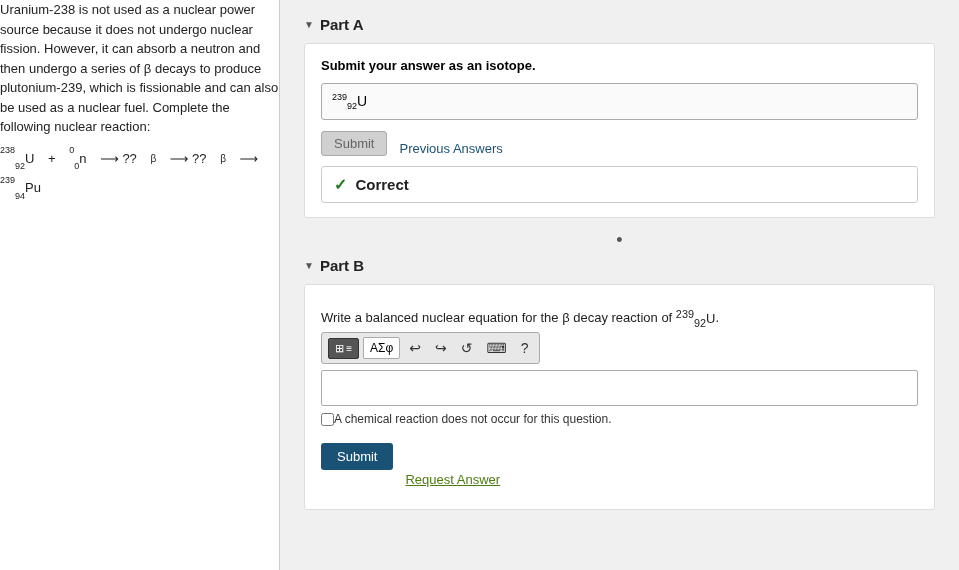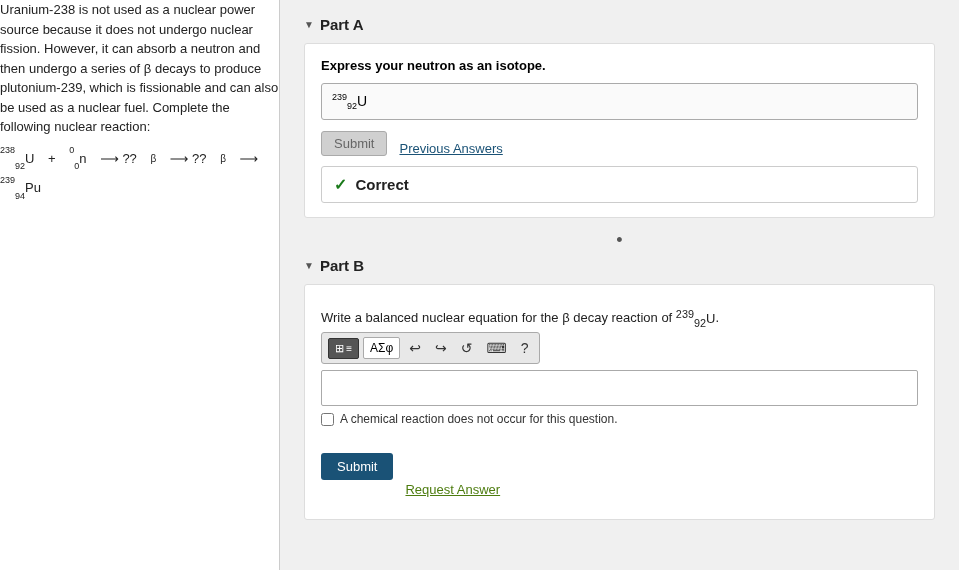--- a/index.html
+++ b/index.html
@@ -110,21 +110,20 @@
       border-radius: 3px;
       padding: 4px 12px;
       font-size: 13px;
       cursor: pointer;
       color: #666;
     }
 
     .link-prev {
       color: #1a5276;
       font-size: 13px;
-      text-decoration: underline;
       cursor: pointer;
       margin-top: 11px;
     }
 
     .correct-banner {
       display: flex;
       align-items: center;
       gap: 8px;
       border: 1px solid #ccc;
       border-radius: 3px;
@@ -200,24 +199,22 @@
       padding: 6px 8px;
       font-size: 14px;
       outline: none;
       background: #fff;
       margin-bottom: 6px;
     }
 
     .checkbox-row {
       display: flex;
       align-items: center;
-      gap: 6px;
       font-size: 12px;
       color: #333;
-      margin-bottom: 10px;
     }
 
     .bottom-row {
       display: flex;
       align-items: center;
       gap: 12px;
     }
     .btn-submit-blue {
       background: #1a5276;
       border: none;
@@ -260,21 +257,21 @@
 </div>
 
 <div class="right-panel">
 
   <div class="section-header">
     <span class="chevron-down">▼</span>
     <span>Part A</span>
   </div>
 
   <div class="part-a">
-    <p class="question-instruction">Express your neutron as an isotope.</p>
+    <p class="question-instruction">Submit your answer as an isotope.</p>
 
     <div class="answer-box">
       <span><sup>239</sup><sub>92</sub>U</span>
     </div>
 
     <div class="submit-row">
       <button class="btn-submit">Submit</button>
       <a class="link-prev">Previous Answers</a>
     </div>
 

